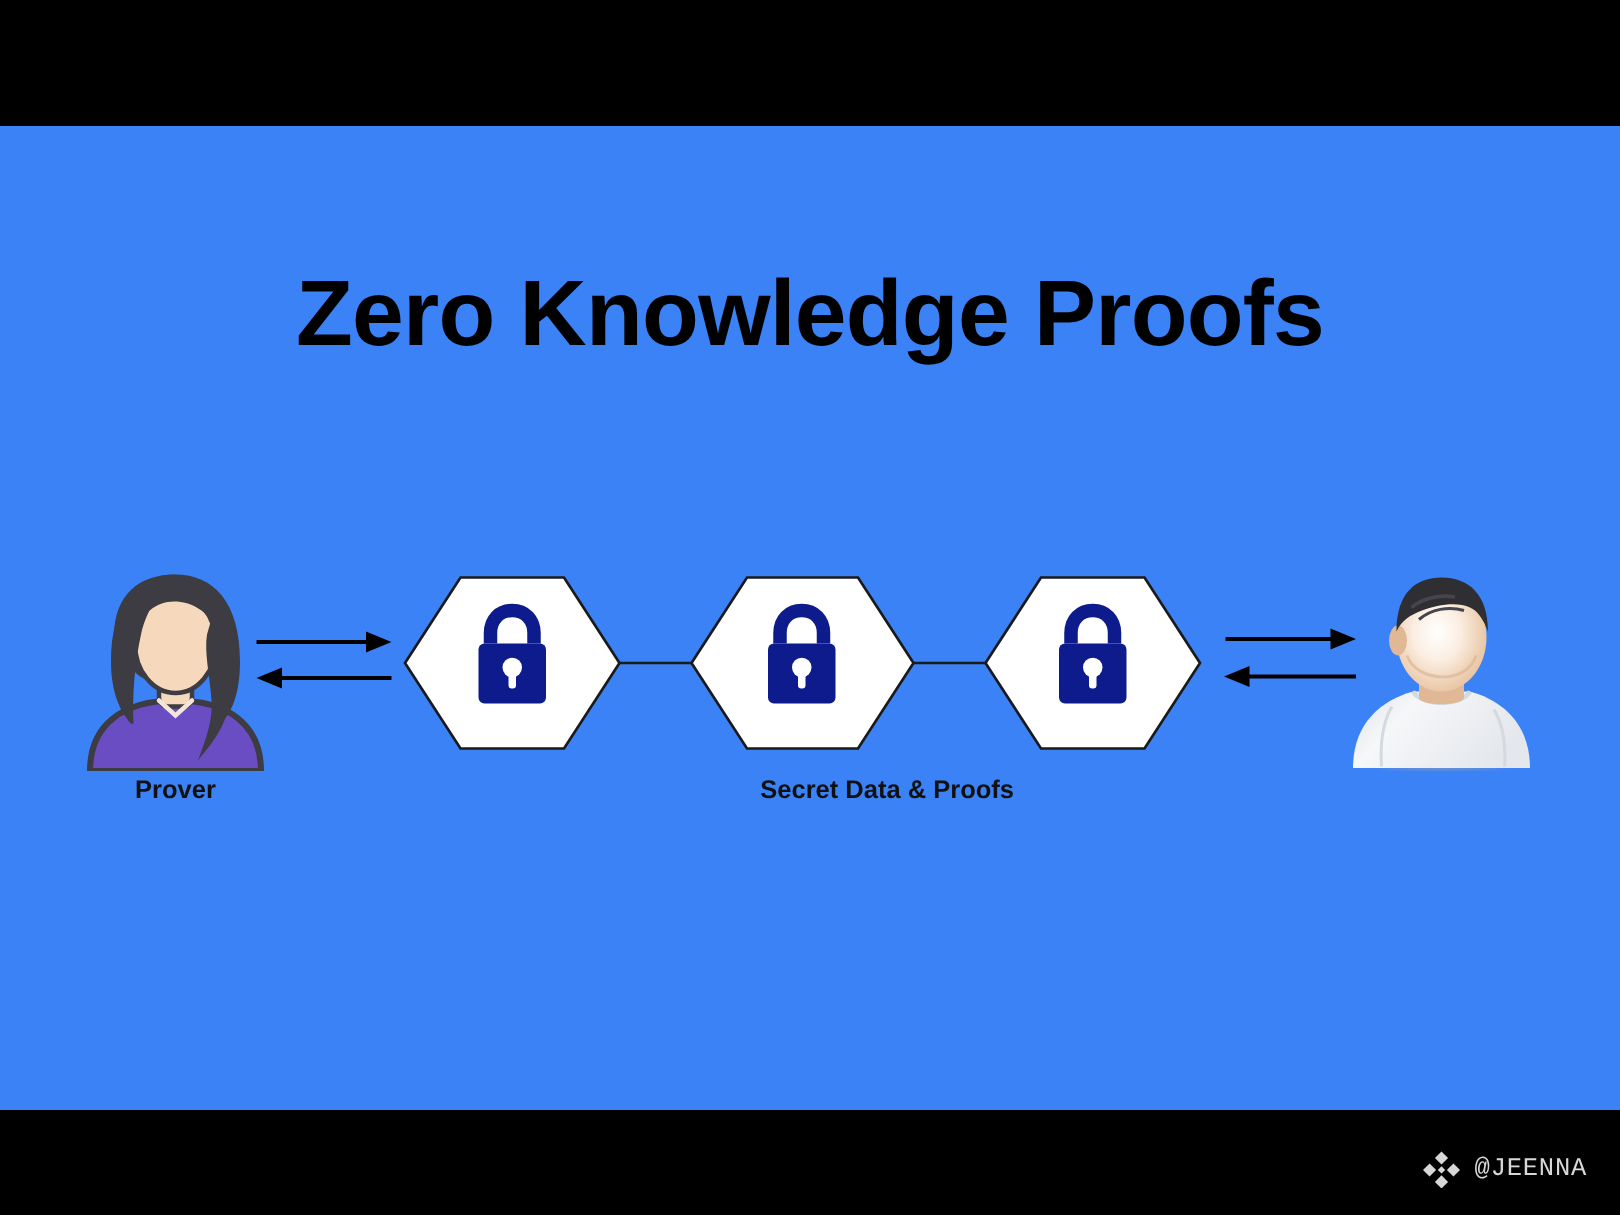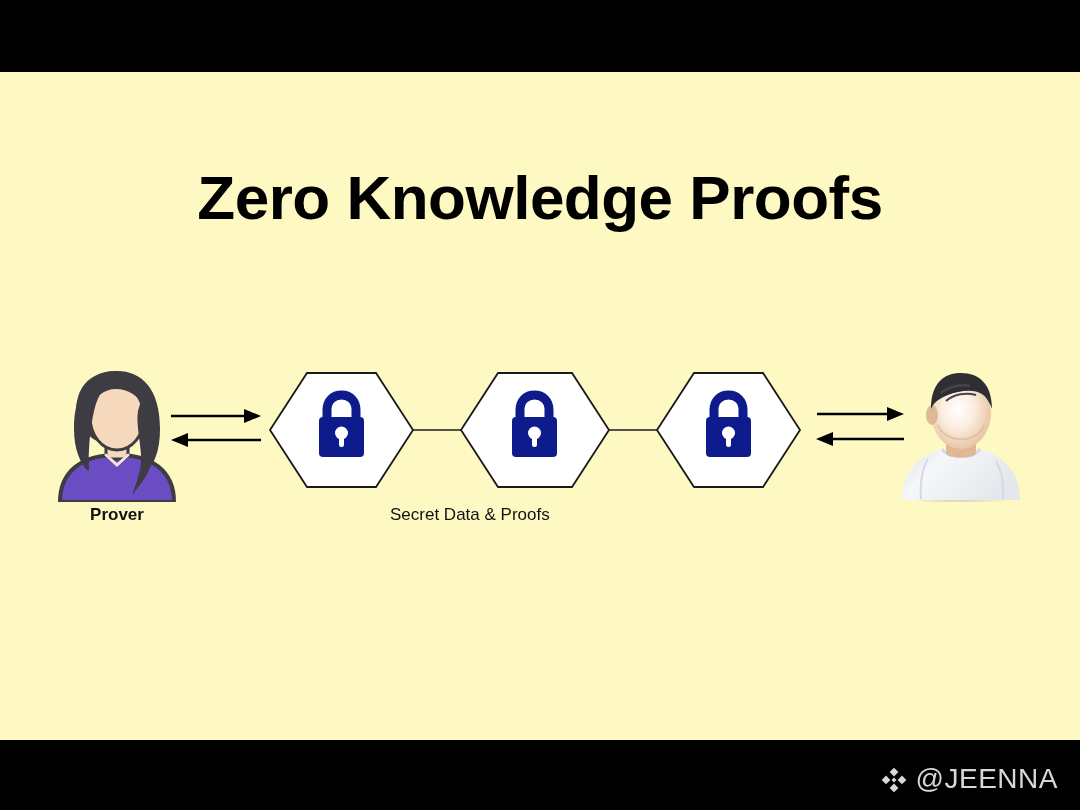--- a/index.html
+++ b/index.html
@@ -29,24 +29,24 @@
     background: #000000;
     z-index: 5;
   }
   #bar-top    { top: 0;  height: 70px; }
   #bar-bottom { top: 740px; height: 70px; }
 
   
   #canvas {
     position: absolute;
     left: 0;
-    top: 72px;
+    top: 84px;
     width: 1080px;
     height: 670px;
-    background: #fef9c3;
+    background: #3b82f6;
   }
 
   
   #slide-title {
     position: absolute;
     left: 0;
     top: 90px;
     width: 1080px;
     text-align: center;
     font-size: 62px;
@@ -88,23 +88,23 @@
     font-family: "Liberation Sans", sans-serif;
     white-space: nowrap;
   }
   #label-prover   { left: 22px; }
   #label-verifier { left: 862px; }
   #label-secret {
     position: absolute;
     left: 390px;
     top: 138px;
     width: 286px;
-    text-align: left;
+    text-align: right;
     font-size: 17px;
-    font-weight: normal;
+    font-weight: bold;
     color: #111111;
     font-family: "Liberation Sans", sans-serif;
     white-space: nowrap;
   }
 
   
   .arrows { position: absolute; top: 0; width: 100px; height: 135px; }
   #arrows-left  { left: 166px; }
   #arrows-right { left: 812px; }
 
@@ -122,23 +122,23 @@
     position: absolute;
     right: 22px;
     top: 762px;
     height: 34px;
     display: flex;
     align-items: center;
     gap: 9px;
     z-index: 6;
   }
   #watermark-handle {
-    font-size: 28px;
+    font-size: 17px;
     color: #d7d7d9;
-    font-family: Liberation Sans, sans-serif;
+    font-family: Liberation Mono, monospace;
     letter-spacing: 0.5px;
     white-space: nowrap;
   }
 </style>
 </head>
 <body>
 
 <div id="slide-root">
 
   <div class="letterbox" id="bar-top"></div>

